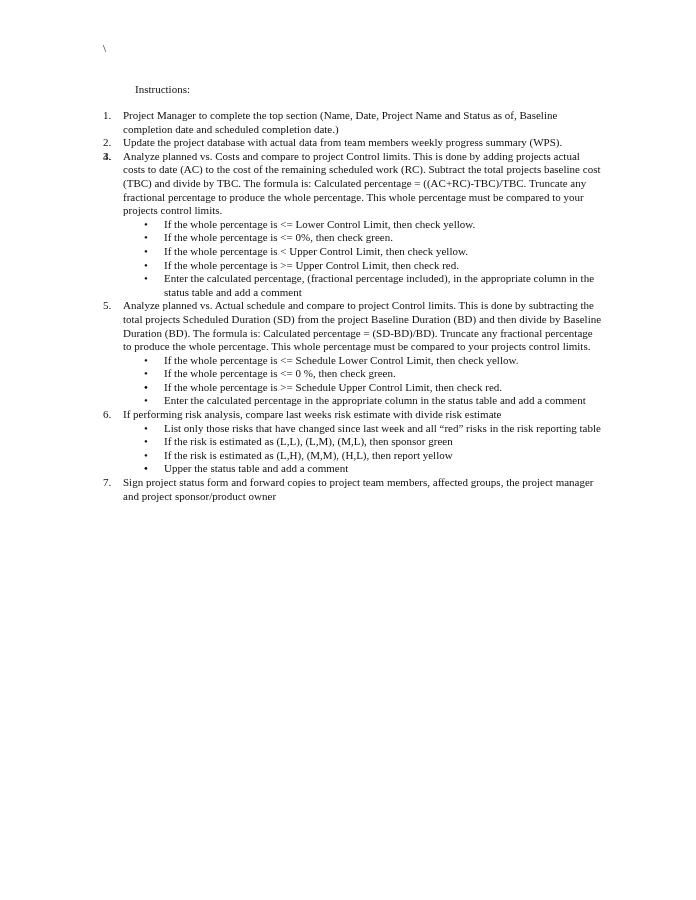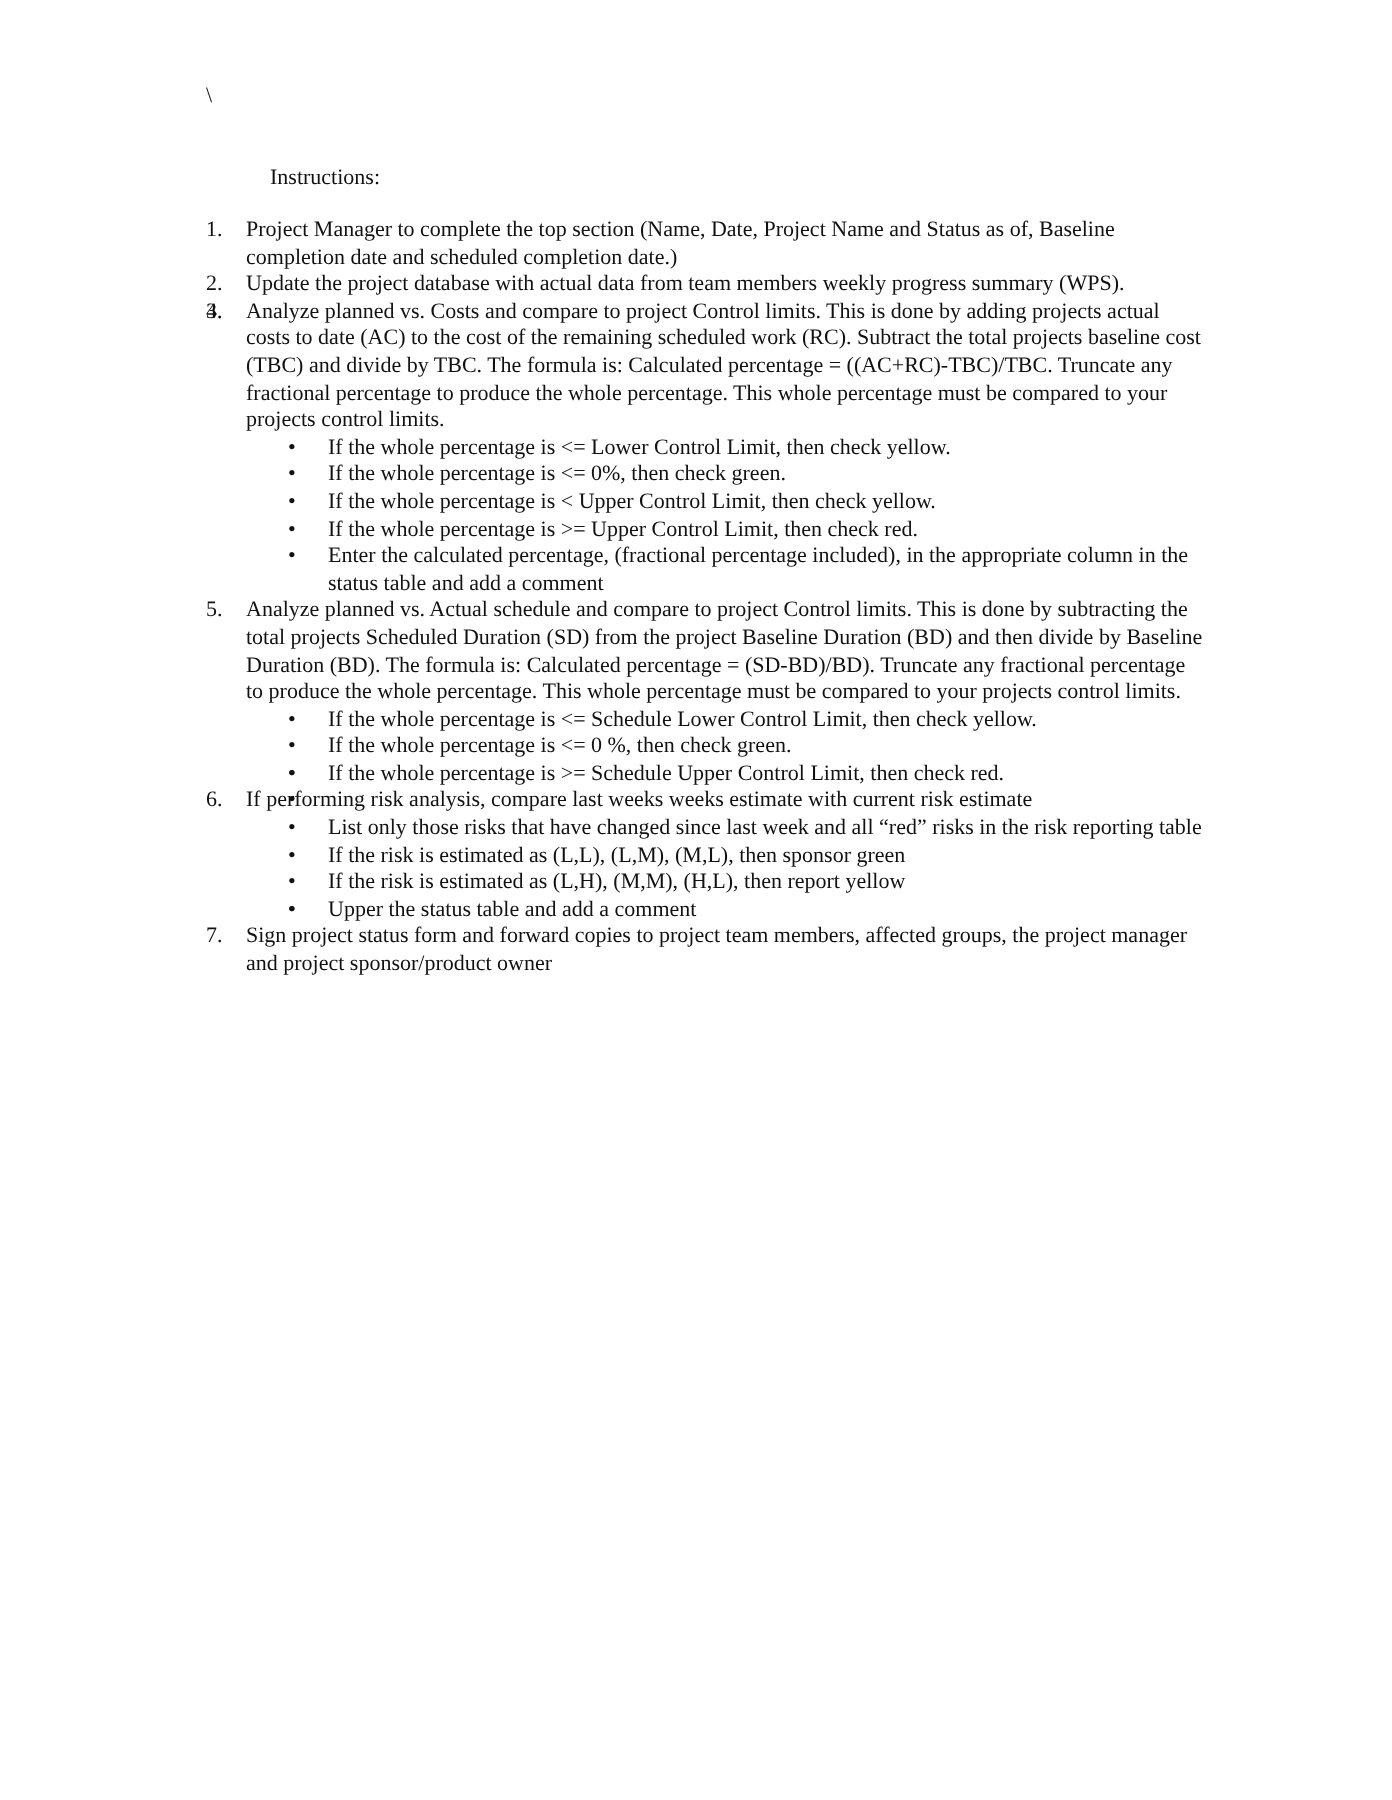--- a/index.html
+++ b/index.html
@@ -47,26 +47,26 @@
       </ul>
     </li>
     <li>
       <span class="num">5.</span>
       <span>Analyze planned vs. Actual schedule and compare to project Control limits. This is done by subtracting the total projects Scheduled Duration (SD) from the project Baseline Duration (BD) and then divide by Baseline Duration (BD).  The formula is:  Calculated percentage = (SD-BD)/BD).  Truncate any fractional percentage to produce the whole percentage.  This whole percentage must be compared to your projects control limits.</span>
       <ul class="subs">
         <li><span class="bul">•</span><span>If the whole percentage is &lt;= Schedule Lower Control Limit, then check yellow.</span></li>
         <li><span class="bul">•</span><span>If the whole percentage is &lt;= 0 %, then check green.</span></li>
         <li><span class="bul">•</span></li>
         <li><span class="bul">•</span><span>If the whole percentage is &gt;= Schedule Upper Control Limit, then check red.</span></li>
-        <li><span class="bul">•</span></li>
+        <li><span class="bul">•</span><span>Enter the calculated percentage in the appropriate column in the status table and add a comment</span></li>
       </ul>
     </li>
     <li>
       <span class="num">6.</span>
-      <span>If performing risk analysis, compare last weeks weeks estimate with current risk estimate</span>
+      <span>If performing risk analysis, compare last weeks risk estimate with divide risk estimate</span>
       <ul class="subs">
         <li><span class="bul">•</span><span>List only those risks that have changed since last week and all “red” risks in the risk reporting table</span></li>
         <li><span class="bul">•</span><span>If the risk is estimated as (L,L), (L,M), (M,L), then sponsor green</span></li>
         <li><span class="bul">•</span><span>If the risk is estimated as (L,H), (M,M), (H,L), then report yellow</span></li>
         <li><span class="bul">•</span></li>
         <li><span class="bul">•</span><span>Upper the status table and add a comment</span></li>
       </ul>
     </li>
     <li>
       <span class="num">7.</span>

